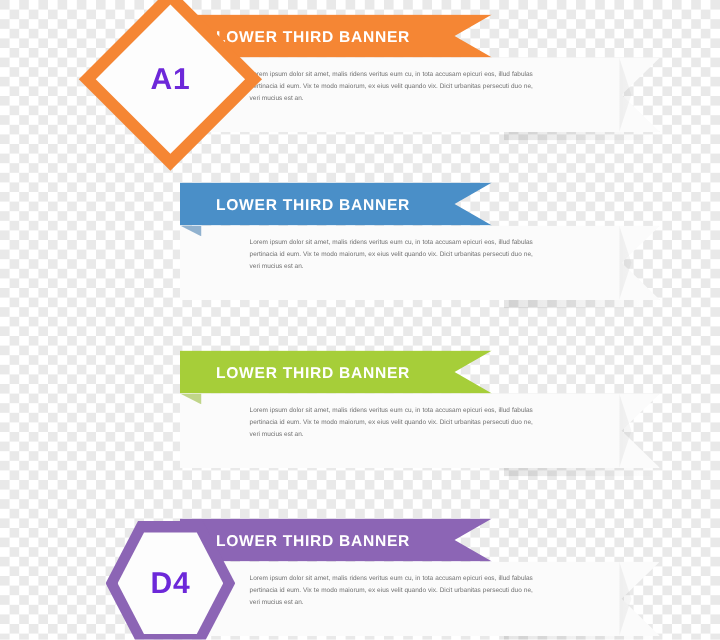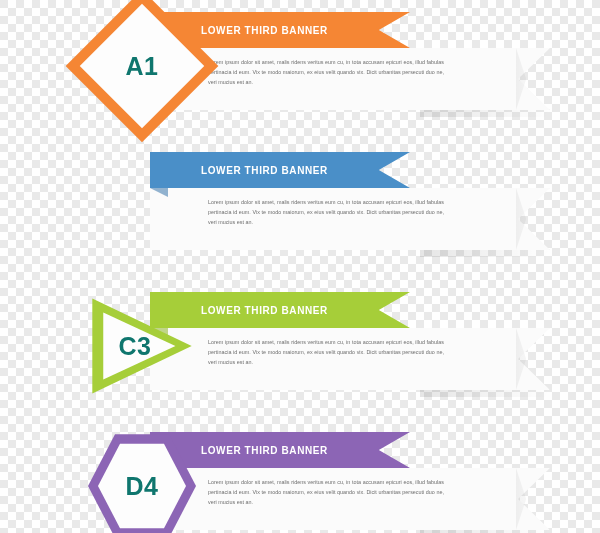--- a/index.html
+++ b/index.html
@@ -19,21 +19,21 @@
   .badge{
     position:absolute;
     left:88px;top:6px;
     width:108px;height:108px;
     display:flex;align-items:center;justify-content:center;
   }
   .badge .outer{position:absolute;inset:0;}
   .badge .inner{position:absolute;inset:10px;background:#fdfdfd;}
   .badge .letter{
     position:relative;z-index:3;
-    font-size:25px;font-weight:bold;color:#0f766e;
+    font-size:25px;font-weight:bold;color:#6d28d9;
     letter-spacing:.5px;
   }
 
   
   .sh-diamond .outer{transform:rotate(45deg);}
   .sh-diamond .inner{transform:rotate(45deg);}
   
   .sh-circle .outer{border-radius:50%;}
   .sh-circle .inner{border-radius:50%;}
   
@@ -46,22 +46,22 @@
 
   
   .ribbon{
     position:absolute;
     left:150px;top:6px;
     height:36px;width:260px;
     clip-path:polygon(0 0, 100% 0, 88% 50%, 100% 100%, 0 100%);
     display:flex;align-items:center;
   }
   .ribbon .title{
-    color:#ffffff;font-size:10px;font-weight:bold;
-    letter-spacing:.6px;margin-left:51px;
+    color:#ffffff;font-size:13px;font-weight:bold;
+    letter-spacing:.6px;margin-left:30px;
     text-transform:uppercase;
   }
   
   .fold{
     position:absolute;left:150px;top:42px;width:18px;height:9px;
     clip-path:polygon(0 0, 100% 0, 100% 100%);
     opacity:.55;
   }
 
   
@@ -127,25 +127,20 @@
   <div class="banner" style="top:286px">
     <div class="shadow-strip"></div>
     <div class="panel">
       <div class="body">Lorem ipsum dolor sit amet, malis ridens veritus eum cu, in tota accusam epicuri eos, illud fabulas pertinacia id eum. Vix te modo maiorum, ex eius velit quando vix. Dicit urbanitas persecuti duo ne, veri mucius est an.</div>
     </div>
     <div class="notch" style="left:516px"></div>
     <div class="fold" style="background:#8fb62c"></div>
     <div class="ribbon" style="background:#a6ce39">
       <span class="title">LOWER THIRD BANNER</span>
     </div>
-    <div class="badge sh-triangle">
-      <div class="outer" style="background:#a6ce39"></div>
-      <div class="inner"></div>
-      <span class="letter">C3</span>
-    </div>
   </div>
 
   <div class="banner" style="top:426px">
     <div class="shadow-strip"></div>
     <div class="panel">
       <div class="body">Lorem ipsum dolor sit amet, malis ridens veritus eum cu, in tota accusam epicuri eos, illud fabulas pertinacia id eum. Vix te modo maiorum, ex eius velit quando vix. Dicit urbanitas persecuti duo ne, veri mucius est an.</div>
     </div>
     <div class="notch" style="left:516px"></div>
     <div class="fold" style="background:#75509b"></div>
     <div class="ribbon" style="background:#8c65b5">

